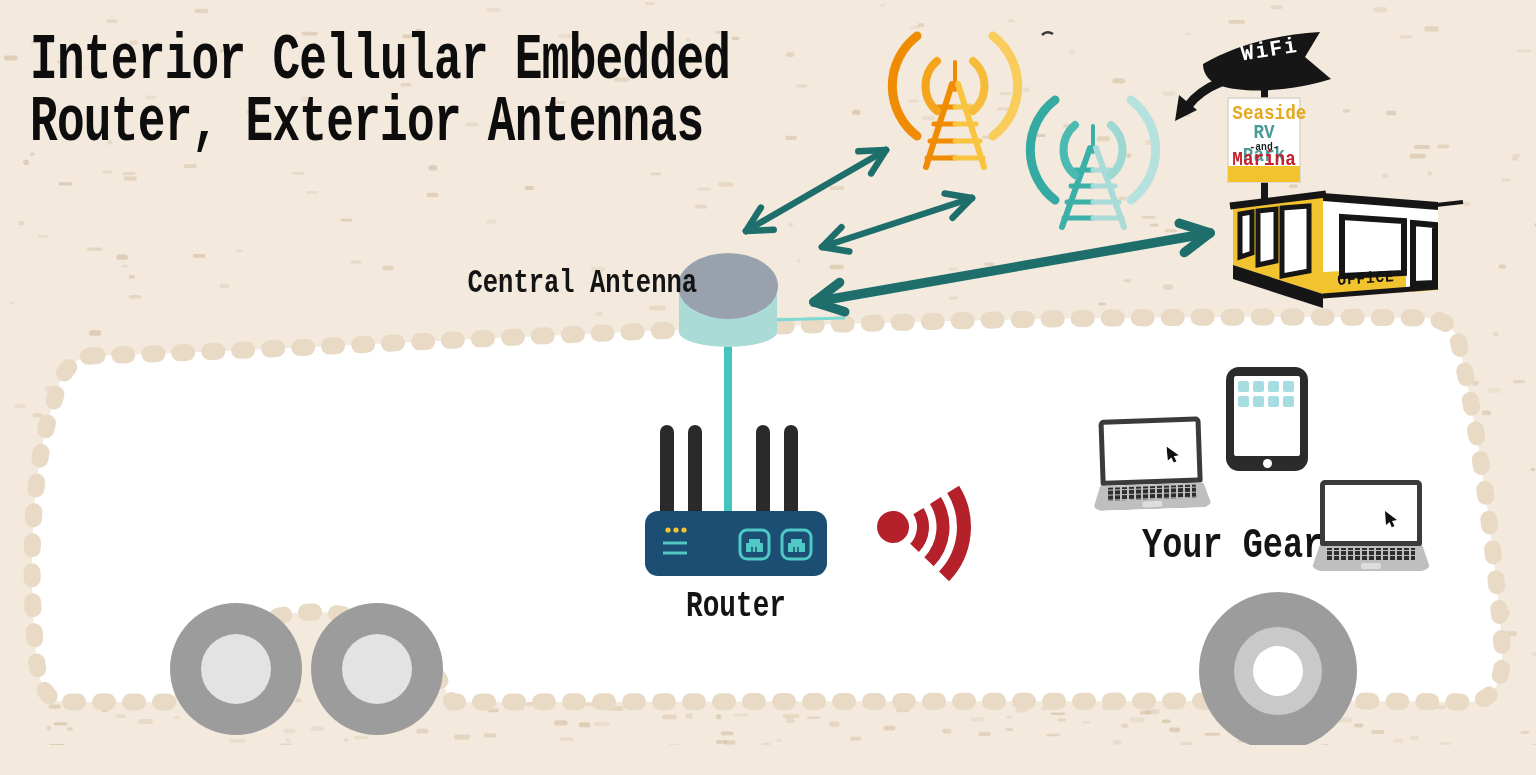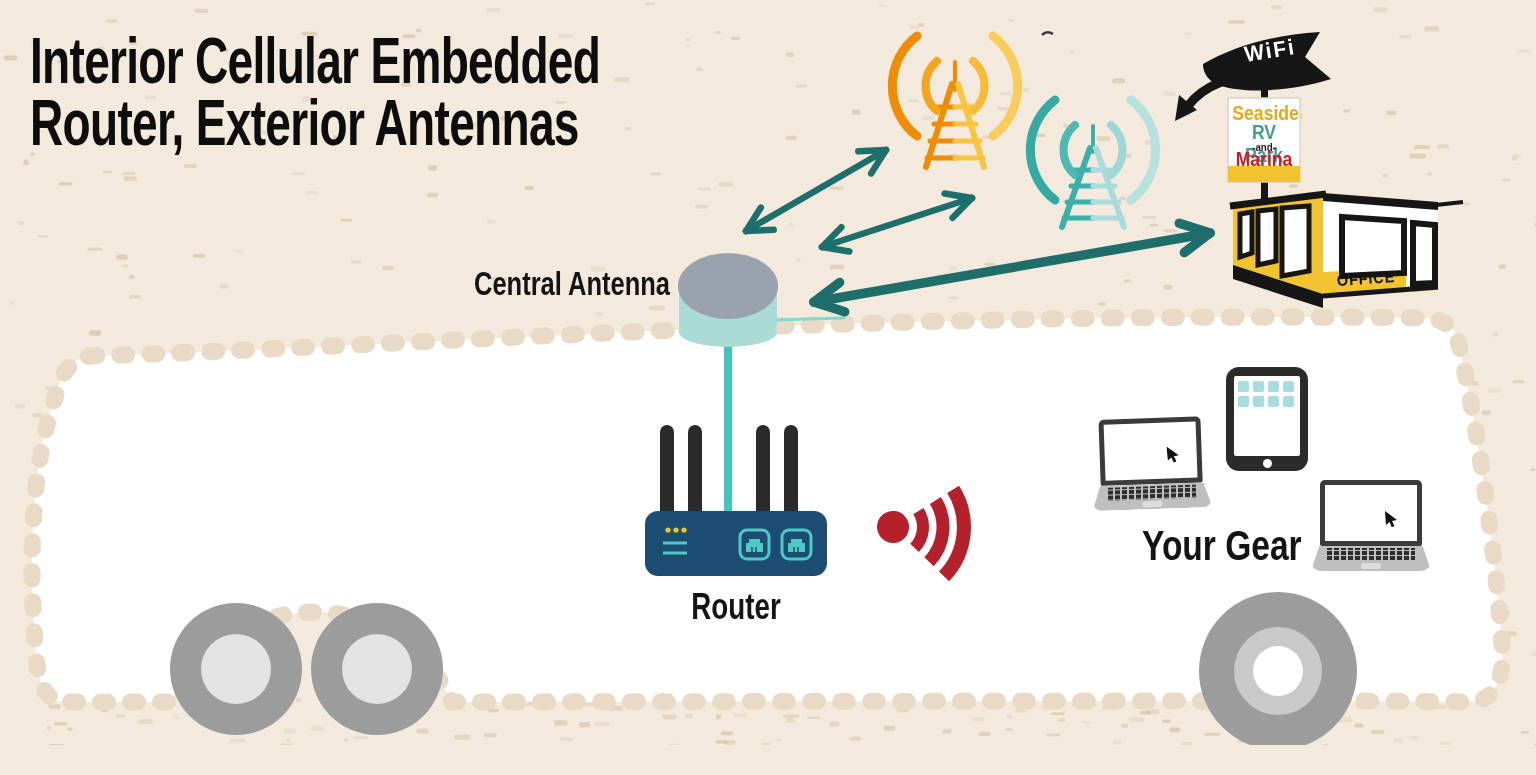--- a/index.html
+++ b/index.html
@@ -1,17 +1,17 @@
 <!DOCTYPE html>
 <html><head>
 <meta charset="utf-8">
 <style>
   html,body{margin:0;padding:0;background:#f3e9dc;}
   .canvas{position:relative;width:1536px;height:745px;overflow:hidden;background:#f3e9dc;
-          font-family:Liberation Sans, sans-serif;}
+          font-family:Liberation Mono, monospace;}
   .canvas > svg{position:absolute;inset:0;}
   .label{position:absolute;font-weight:700;color:#141414;white-space:nowrap;line-height:1;}
   .title{top:30px;left:30px;font-size:64px;line-height:62px;letter-spacing:-1px;
          transform:scaleX(0.72);transform-origin:0 0;color:#0d0d0d;}
   .central-antenna{top:266px;left:400px;width:270px;text-align:right;font-size:34px;
          transform:scaleX(0.75);transform-origin:100% 0;}
   .router-label{top:588px;left:645px;width:182px;text-align:center;font-size:37px;
          transform:scaleX(0.75);transform-origin:50% 0;}
   .your-gear{top:524px;left:1120px;width:200px;text-align:center;font-size:43px;
          transform:scaleX(0.78);transform-origin:50% 0;}

